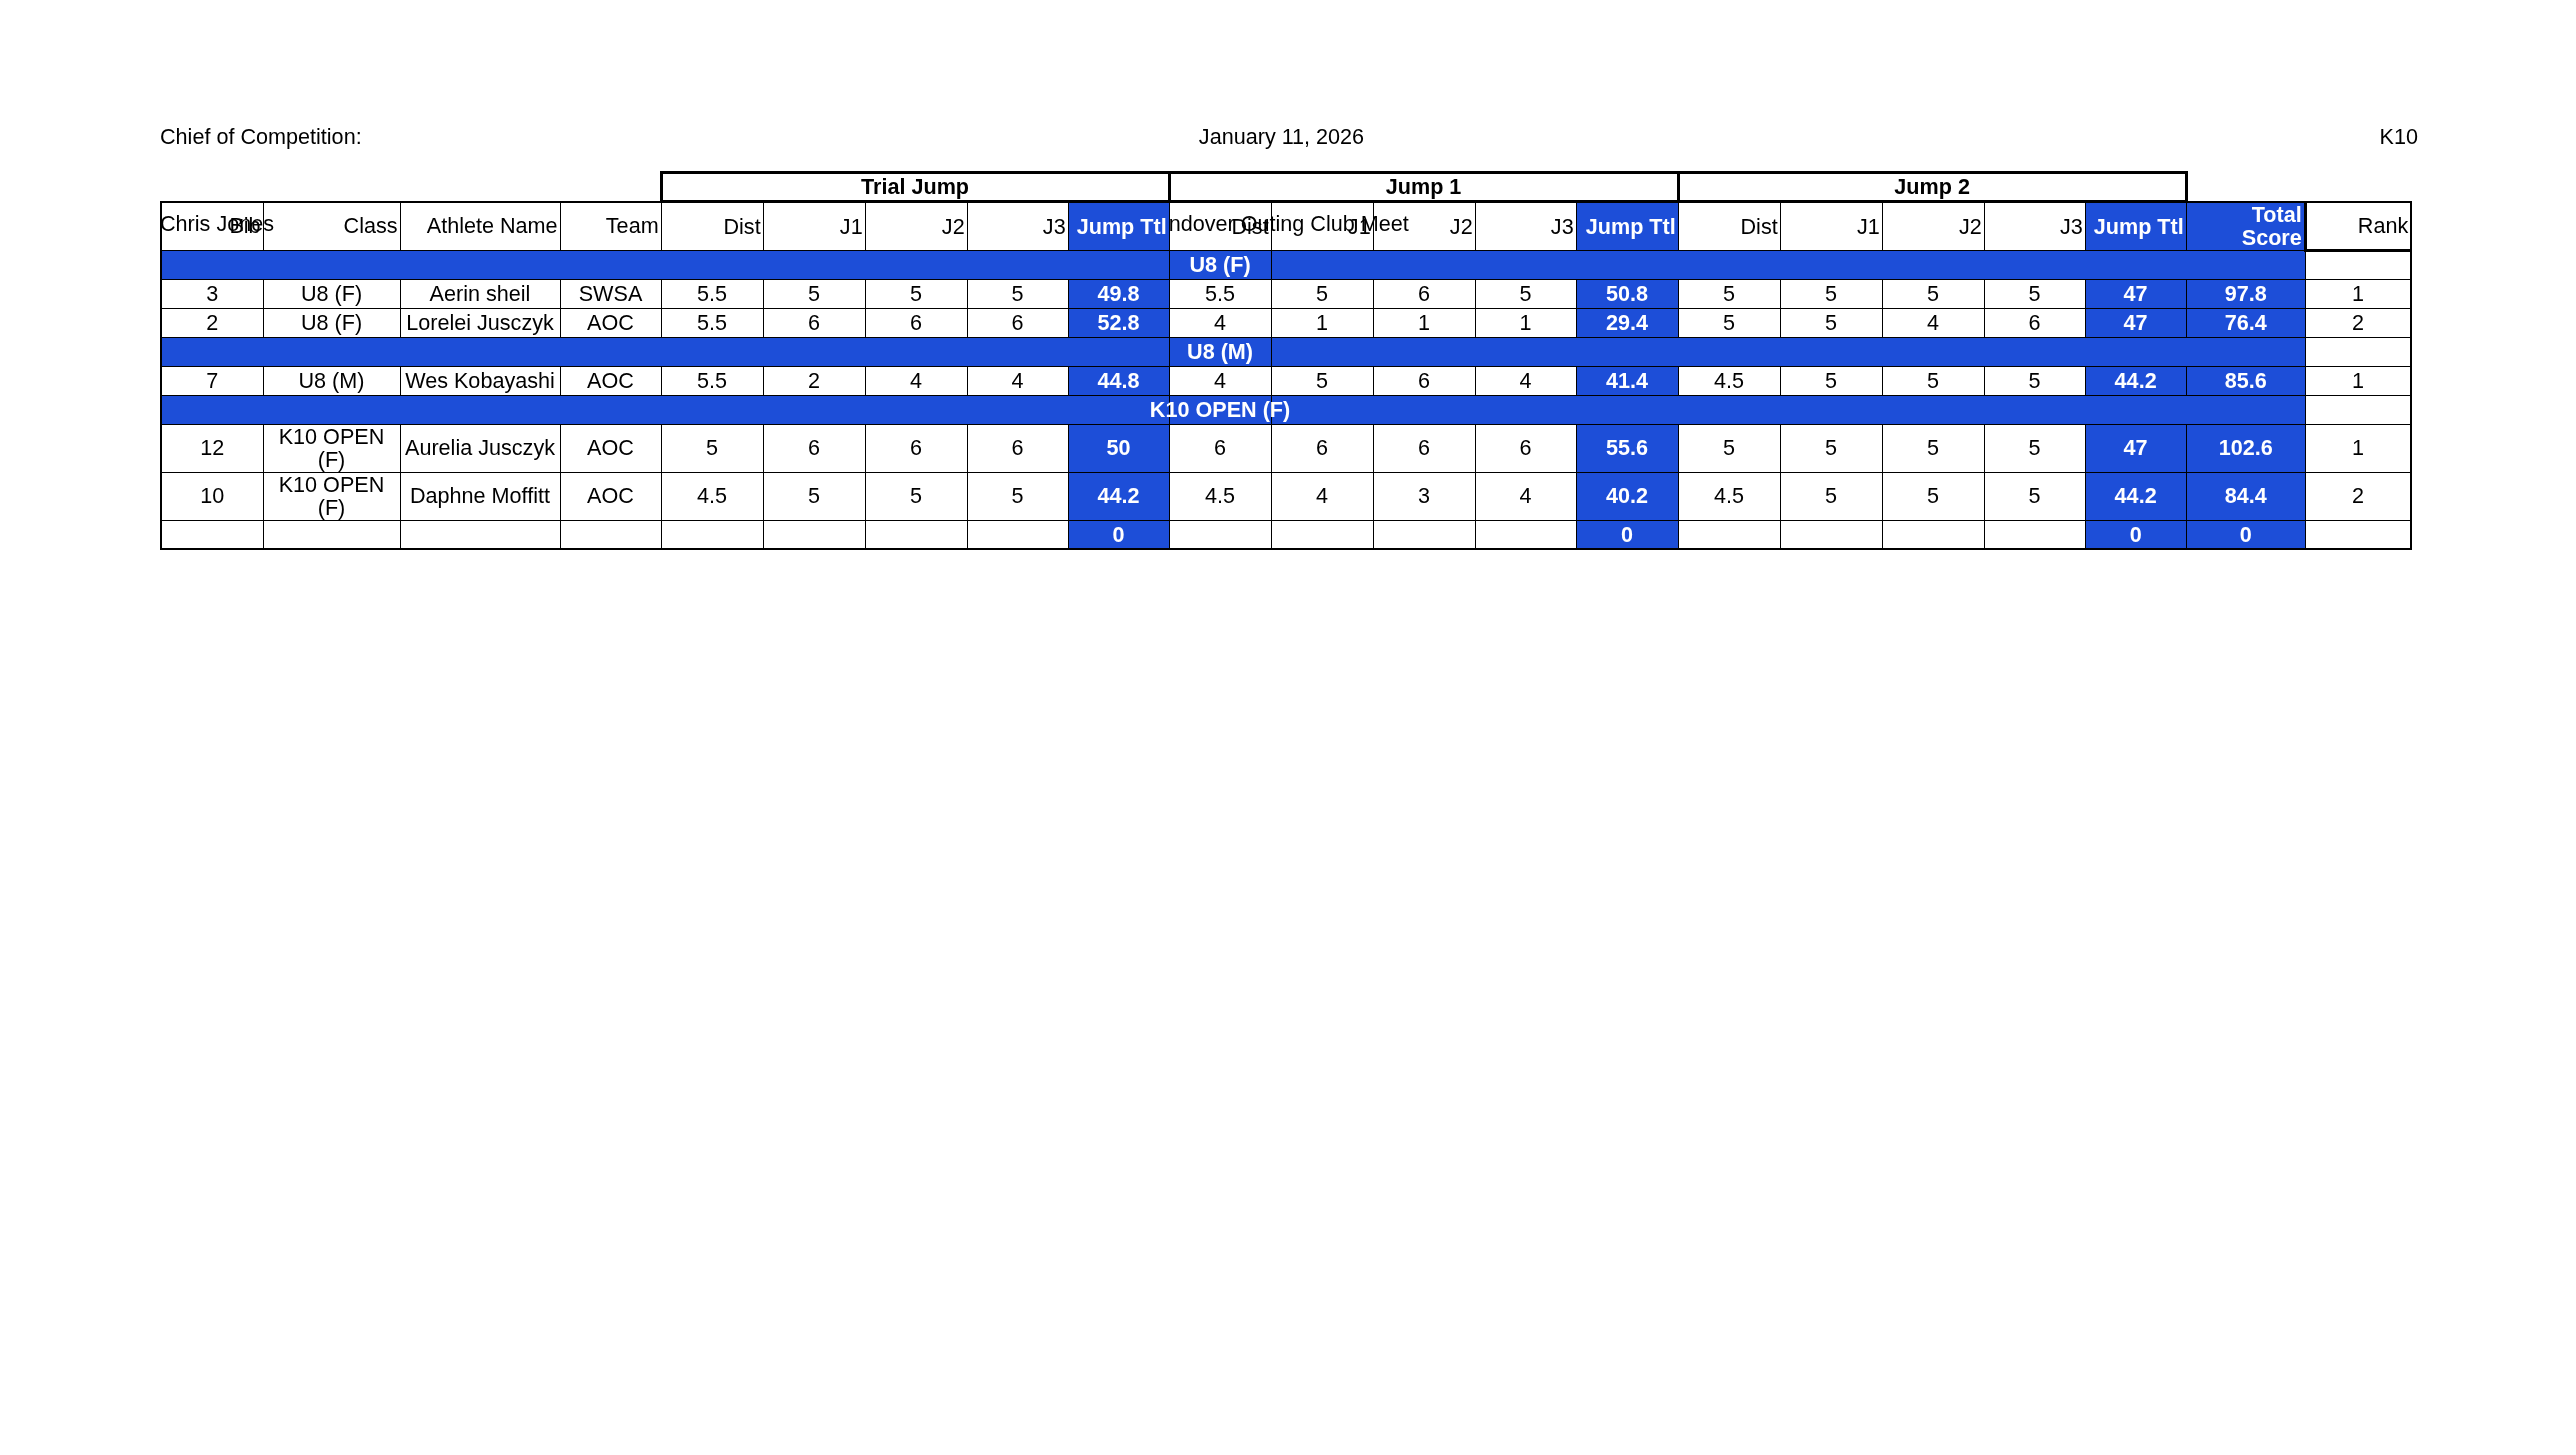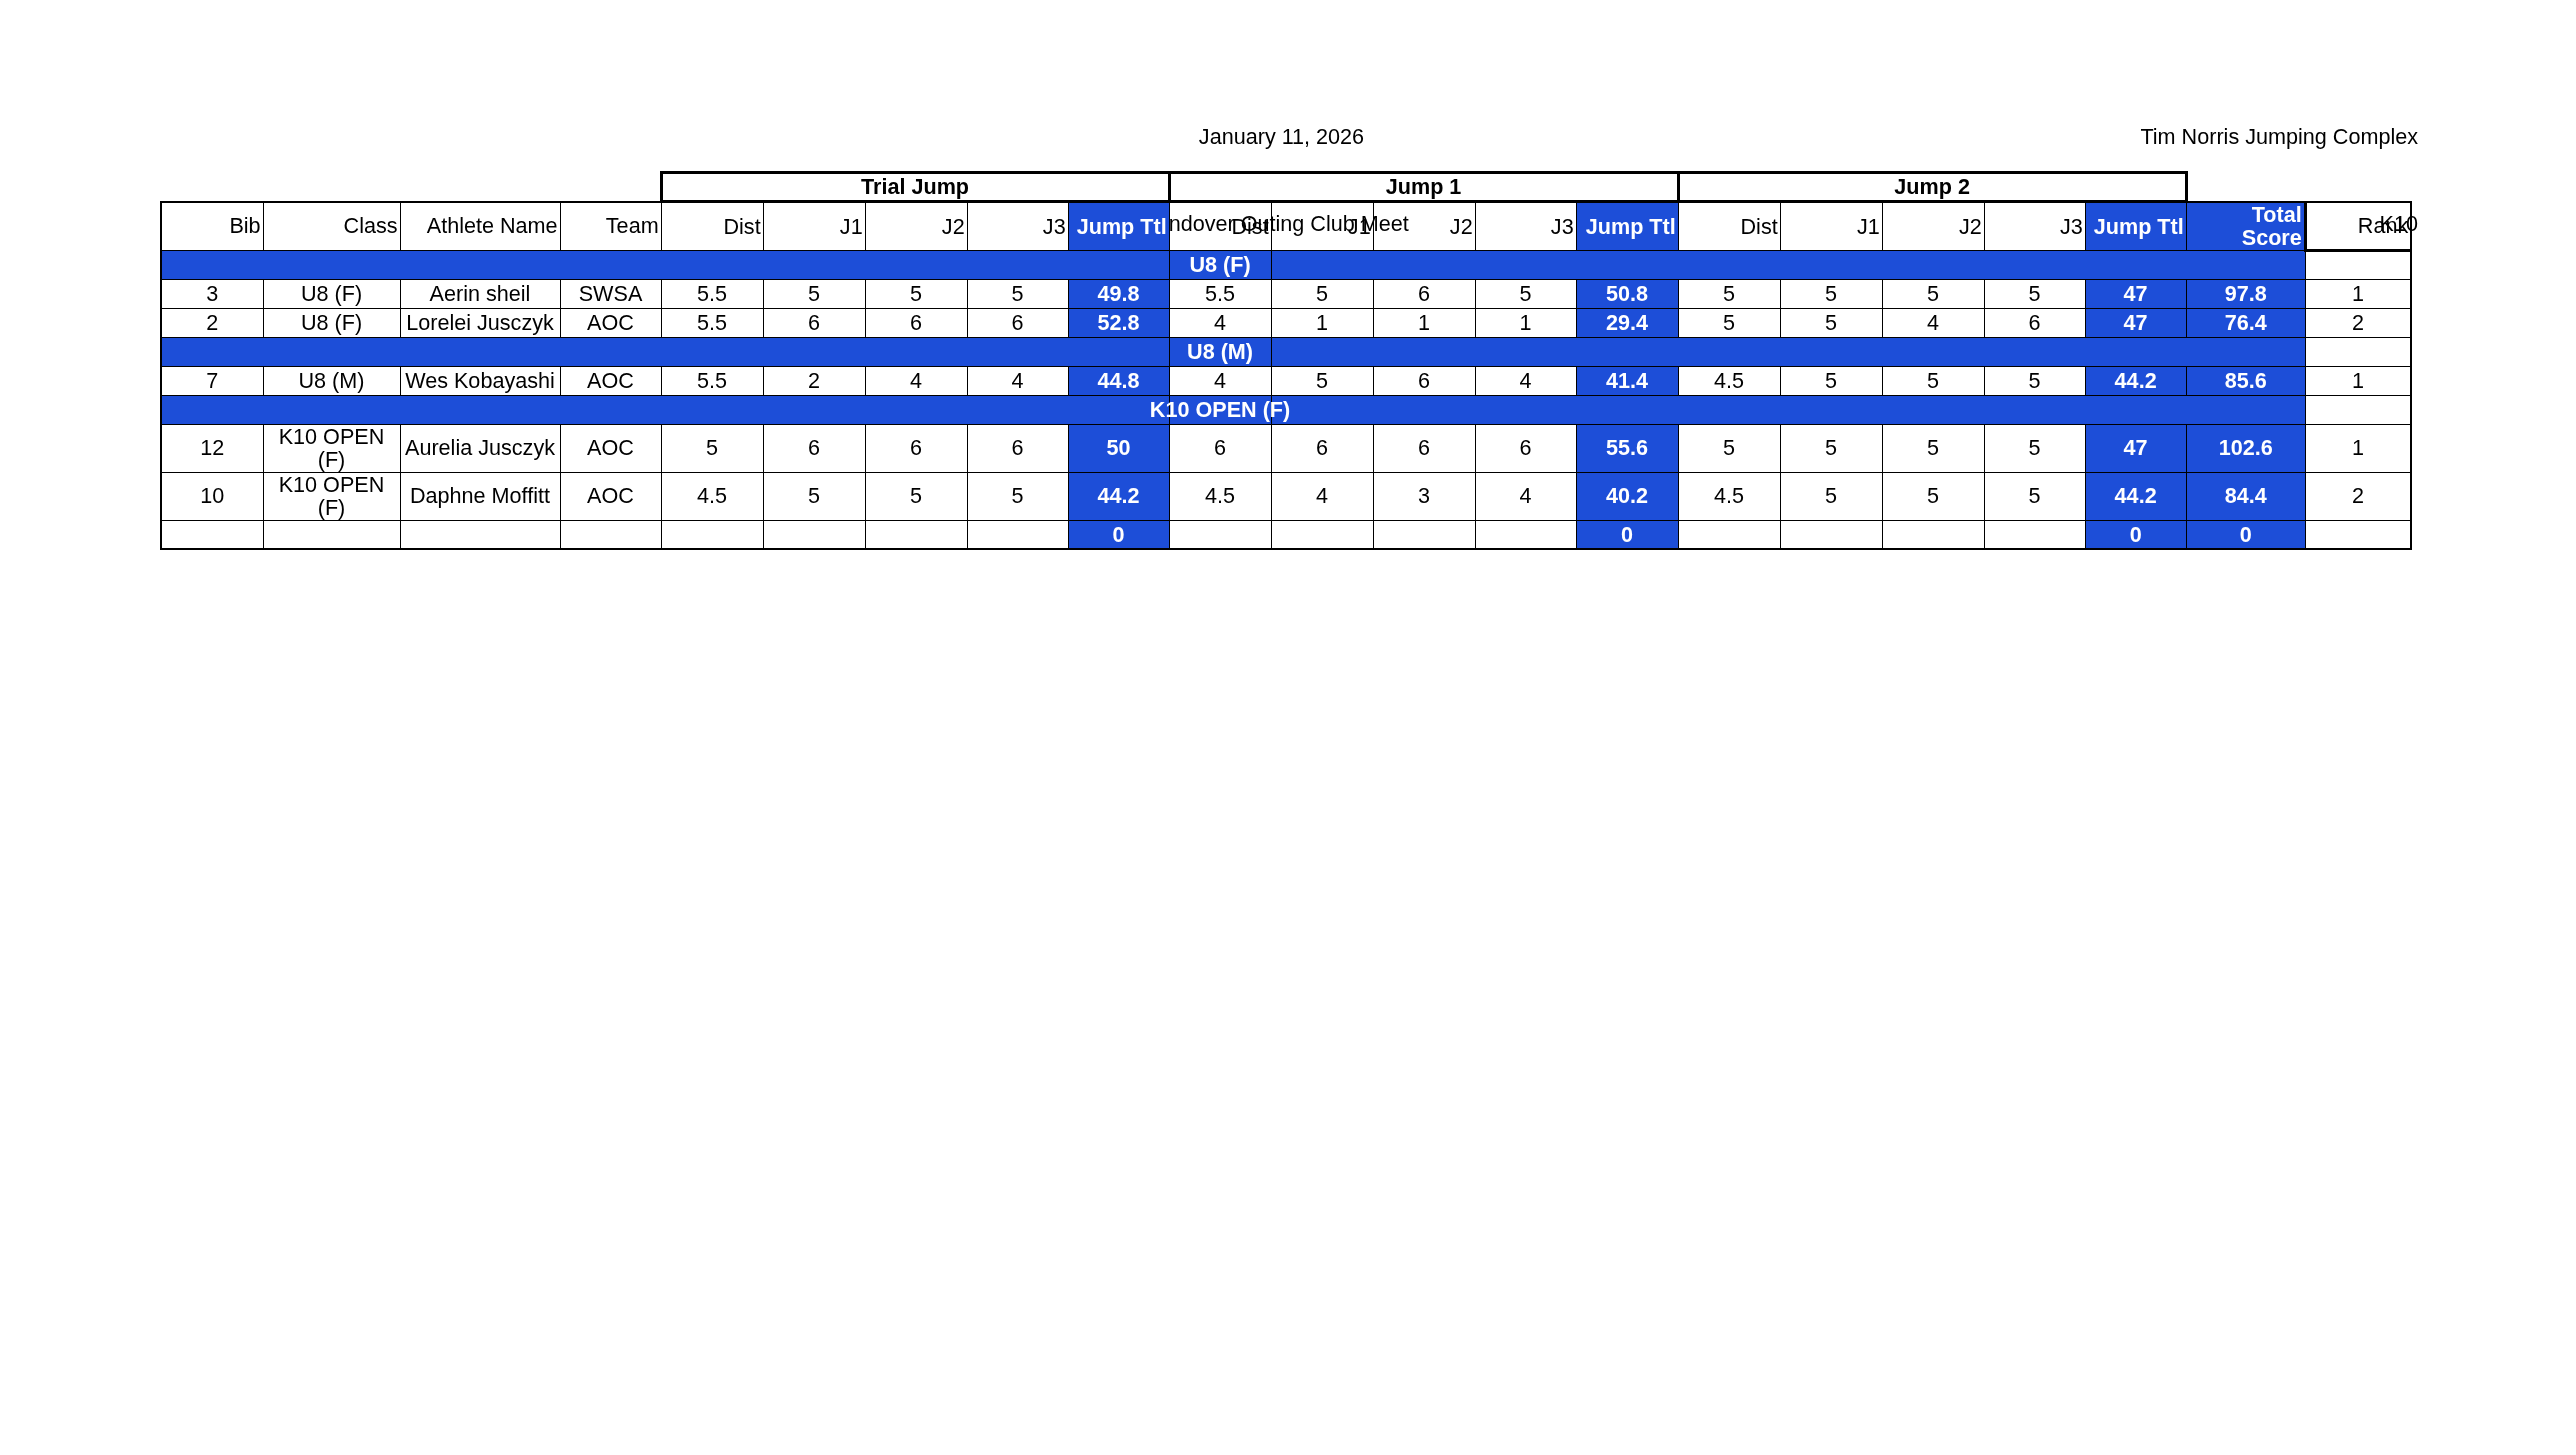--- a/index.html
+++ b/index.html
@@ -56,28 +56,31 @@
     white-space: nowrap;
     color: #fff; font-weight: 700; font-size: 21.6px;
   }
   .score-table td.nob { border: none !important; background: #fff; }
 </style>
 </head>
 <body>
 
 <div class="sheet">
 
+  <div class="hdr hdr-left">
+    <div>Chief of Competition:</div>
+    <div>Chris Jones</div>
+  </div>
 
   <div class="hdr hdr-center">
     <div>January 11, 2026</div>
     <div>Andover Outing Club Meet</div>
   </div>
 
   <div class="hdr hdr-right">
-    <div>Tim Norris Jumping Complex</div>
     <div>K10</div>
   </div>
 
   <table class="score-table">
     <colgroup>
       <col style="width:102px">
         <col style="width:137px">
         <col style="width:160px">
         <col style="width:101px">
       <col style="width:102px">

